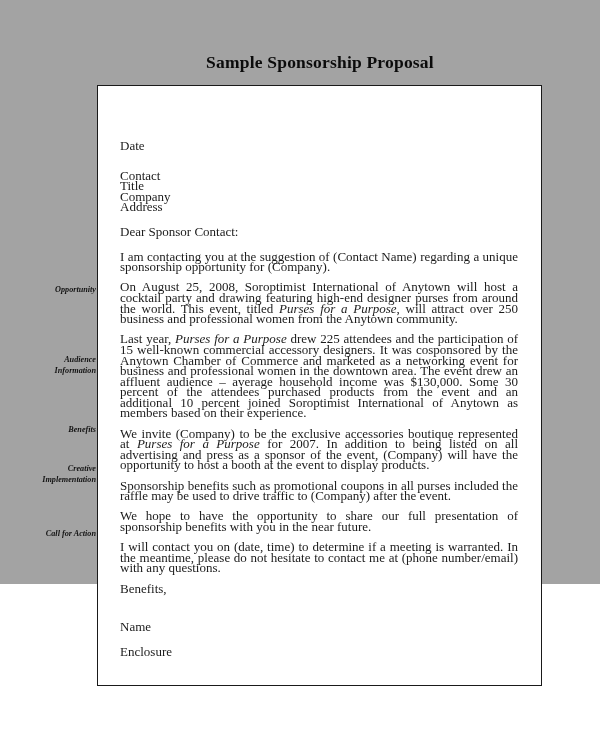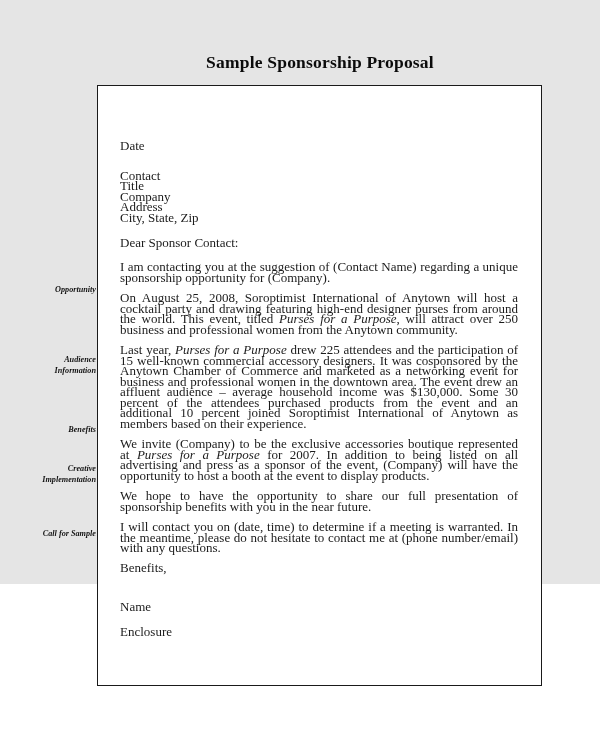--- a/index.html
+++ b/index.html
@@ -13,21 +13,21 @@
     font-family: "Liberation Serif", "DejaVu Serif", serif;
     color: #111111;
     overflow: hidden;
     position: relative;
   }
 
   #page {
     position: relative;
     width: 600px;
     height: 584px;
-    background: #e5e5e5;
+    background: #a3a3a3;
   }
 
   
   #doc-title {
     position: absolute;
     left: 97px;
     top: 52px;
     width: 446px;
     text-align: center;
     font-size: 17.5px;
@@ -114,49 +114,49 @@
     <div>Information</div>
   </div>
 
   <div class="margin-label" id="label-benefits">Benefits</div>
 
   <div class="margin-label" id="label-creative">
     <div>Creative</div>
     <div>Implementation</div>
   </div>
 
-  <div class="margin-label" id="label-call-action">Call for Sample</div>
+  <div class="margin-label" id="label-call-action">Call for Action</div>
 
   <div id="letter-page">
     <div id="letter-body">
 
       <div class="addr-line">Date</div>
 
       <div class="block-gap-sm"></div>
 
       <div class="addr-line">Contact</div>
       <div class="addr-line">Title</div>
       <div class="addr-line">Company</div>
       <div class="addr-line">Address</div>
-      <div class="addr-line">City, State, Zip</div>
 
       <div class="block-gap-md"></div>
 
       <div class="addr-line">Dear Sponsor Contact:</div>
 
       <div class="block-gap-md"></div>
 
       <p class="para">I am contacting you at the suggestion of (Contact Name) regarding a unique sponsorship opportunity for (Company).</p>
 
       <p class="para"><span>On August 25, 2008, Soroptimist International of Anytown will host a cocktail party and drawing featuring high-end designer purses from around the world. This event, titled </span><span class="italic">Purses for a Purpose</span><span>, will attract over 250 business and professional women from the Anytown community.</span></p>
 
       <p class="para"><span>Last year, </span><span class="italic">Purses for a Purpose</span><span> drew 225 attendees and the participation of 15 well-known commercial accessory designers. It was cosponsored by the Anytown Chamber of Commerce and marketed as a networking event for business and professional women in the downtown area. The event drew an affluent audience – average household income was $130,000. Some 30 percent of the attendees purchased products from the event and an additional 10 percent joined Soroptimist International of Anytown as members based on their experience.</span></p>
 
       <p class="para"><span>We invite (Company) to be the exclusive accessories boutique represented at </span><span class="italic">Purses for a Purpose</span><span> for 2007. In addition to being listed on all advertising and press as a sponsor of the event, (Company) will have the opportunity to host a booth at the event to display products.</span></p>
 
+      <p class="para">Sponsorship benefits such as promotional coupons in all purses included the raffle may be used to drive traffic to (Company) after the event.</p>
 
       <p class="para">We hope to have the opportunity to share our full presentation of sponsorship benefits with you in the near future.</p>
 
       <p class="para">I will contact you on (date, time) to determine if a meeting is warranted.  In the meantime, please do not hesitate to contact me at (phone number/email) with any questions.</p>
 
       <div class="addr-line">Benefits,</div>
 
       <div class="block-gap-lg"></div>
 
       <div class="addr-line">Name</div>

